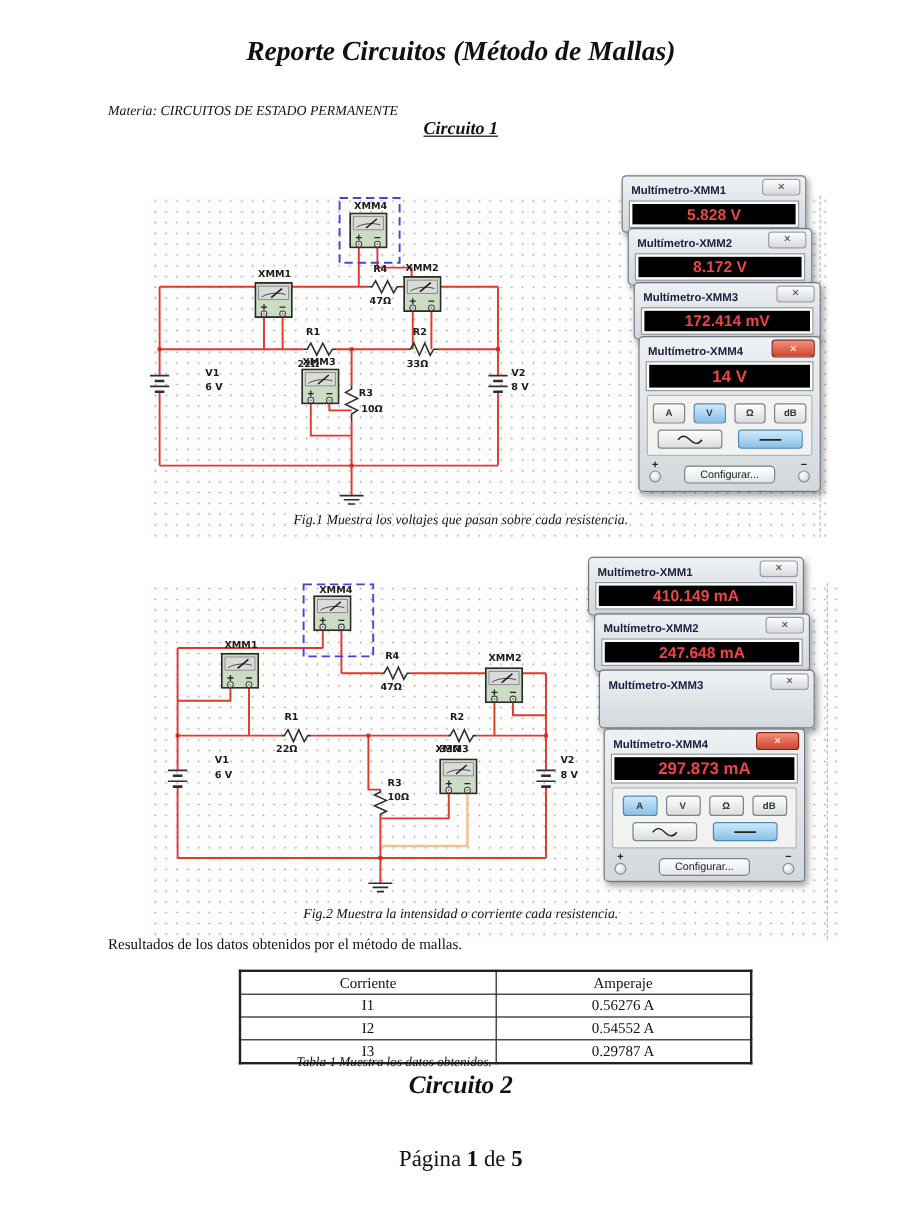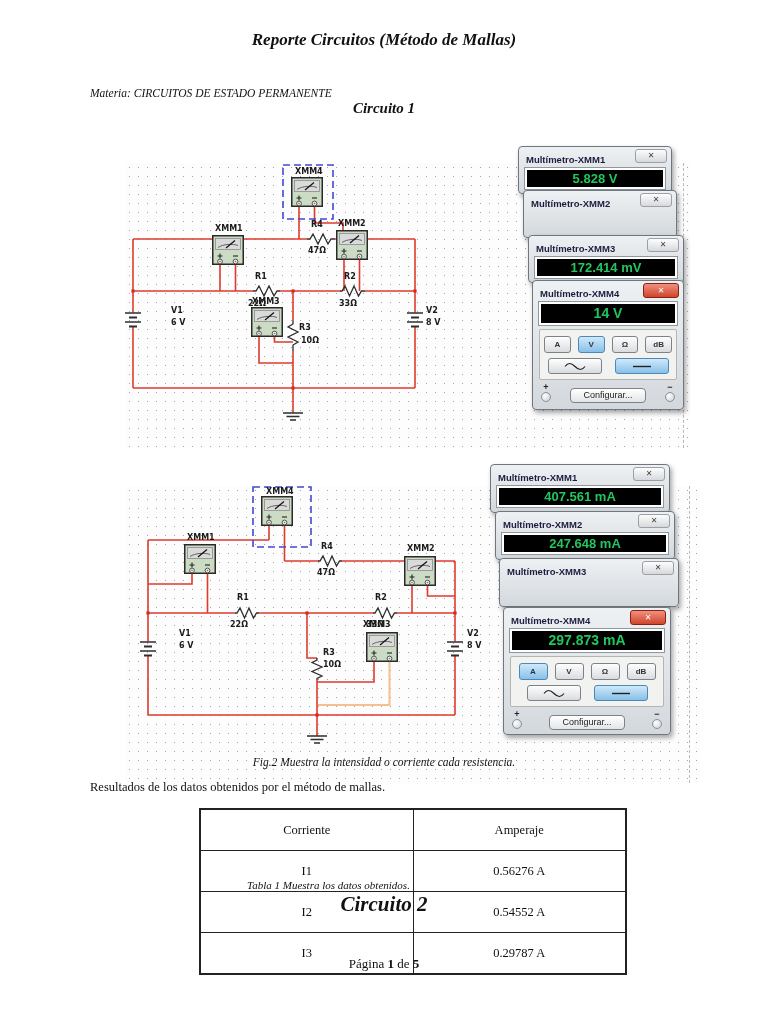--- a/index.html
+++ b/index.html
@@ -1,38 +1,38 @@
 <!DOCTYPE html>
 <html><head>
 <meta charset="utf-8">
 <style>
   html,body{margin:0;padding:0;background:#ffffff;}
   .page{position:relative;width:768px;height:1024px;background:#ffffff;overflow:hidden;
         font-family:"Liberation Serif", serif;color:#111;}
 
   
   .doc-title{position:absolute;top:30px;left:0;width:768px;text-align:center;
-             font-size:17px;font-weight:bold;font-style:italic;}
+             font-size:23px;font-weight:bold;font-style:italic;}
   .materia{position:absolute;top:87px;left:90px;font-size:11.5px;font-style:italic;}
   .h-circuito1{position:absolute;top:100px;left:0;width:768px;text-align:center;
-               font-size:15px;font-weight:bold;font-style:italic;}
+               font-size:15px;font-weight:bold;font-style:italic;text-decoration:underline;}
   .fig-cap{position:absolute;left:0;width:768px;text-align:center;
            font-size:11.5px;font-style:italic;}
   .cap1{top:428px;} .cap2{top:756px;}
   .resultados{position:absolute;top:780px;left:90px;font-size:12.5px;}
   .tabla-cap{position:absolute;top:879px;left:0;width:657px;text-align:center;
              font-size:11px;font-style:italic;}
   .h-circuito2{position:absolute;top:892px;left:0;width:768px;text-align:center;
                font-size:21px;font-weight:bold;font-style:italic;}
-  .footer{position:absolute;top:956px;left:0;width:768px;text-align:center;font-size:13px;}
+  .footer{position:absolute;top:956px;left:0;width:768px;text-align:center;font-size:19px;}
 
   
   table.results{position:absolute;top:808px;left:199px;width:428px;
                 border-collapse:collapse;font-size:12.5px;}
-  table.results td{border:1px solid #222;text-align:center;height:16px;padding:12px;}
+  table.results td{border:1px solid #222;text-align:center;height:16px;padding:1px;}
   table.results{border:2px solid #222;}
 
   
   .grid{position:absolute;background-color:#fdfdfd;
         background-image:radial-gradient(circle,#a3a3a3 0.7px,rgba(0,0,0,0) 0.9px);
         background-size:9px 9px;margin-top:28px;}
   .grid1{top:135px;left:125px;width:565px;height:285px;}
   .grid2{top:458px;left:125px;width:575px;height:297px;}
   .sheet-edge{position:absolute;top:0;bottom:0;width:0;border-left:1px dashed #b9b9b9;}
   svg.circ{position:absolute;top:0;left:0;overflow:visible;}
@@ -49,21 +49,21 @@
           box-shadow:2px 3px 5px rgba(0,0,0,0.35);
           font-family:"Liberation Sans",sans-serif;}
   .titlebar{position:relative;height:16px;padding:2px 4px 0 7px;}
   .mm-title{font-size:9.5px;font-weight:bold;color:#1c1c3e;}
   .close-btn{position:absolute;top:2px;right:4px;width:30px;height:12px;line-height:12px;
              text-align:center;font-size:8px;color:#444;border:1px solid #9aa0a6;border-radius:3px;
              background:linear-gradient(#fdfdfd,#d6d9dc);}
   .close-btn.red{width:34px;height:13px;line-height:13px;color:#fff;
                  background:linear-gradient(#f0907e,#d0452c);border-color:#8a2012;}
   .disp-wrap{margin:2px 5px 3px 5px;border:1px solid #8f969c;background:#fff;padding:2px;}
-  .disp{background:#000;color:#22c55e;text-align:center;font-weight:bold;font-size:13px;
+  .disp{background:#000;color:#ef4444;text-align:center;font-weight:bold;font-size:13px;
         height:17px;line-height:17px;font-family:"Liberation Sans",sans-serif;}
   .big .disp{height:19px;line-height:19px;font-size:14px;}
   .btn-panel{margin:3px 6px 0 6px;background:#f2f3f1;border:1px solid #b3b6b0;border-radius:2px;
              padding:6px 4px 5px 4px;}
   .btn-row{display:flex;justify-content:center;gap:7px;}
   .mode-btn{width:27px;height:15px;font-size:8px;font-weight:bold;color:#333;text-align:center;
             line-height:15px;border:1px solid #7d8287;border-radius:3px;
             background:linear-gradient(#fefefe,#d9dcdf);}
   .mode-btn.sel{background:linear-gradient(#cfe9fa,#88c0e8);border-color:#4f88b5;}
   .wave-row{margin-top:5px;display:flex;justify-content:center;gap:13px;}
@@ -163,20 +163,23 @@
     </div>
     <div class="disp-wrap">
       <div class="disp">5.828 V</div>
     </div>
   </div>
   <div class="mm-win" style="left:523px;top:190px;width:152px;height:46px;z-index:12;">
     <div class="titlebar">
       <span class="mm-title">Multímetro-XMM2</span>
       <span class="close-btn">✕</span>
     </div>
+    <div class="disp-wrap">
+      <div class="disp">8.172 V</div>
+    </div>
   </div>
   <div class="mm-win" style="left:528px;top:235px;width:154px;height:46px;z-index:13;">
     <div class="titlebar">
       <span class="mm-title">Multímetro-XMM3</span>
       <span class="close-btn">✕</span>
     </div>
     <div class="disp-wrap">
       <div class="disp">172.414 mV</div>
     </div>
   </div>
@@ -214,20 +217,21 @@
         <span class="term-circle"></span>
       </div>
       <button class="cfg-btn">Configurar...</button>
       <div class="term-col">
         <span class="term-sign">−</span>
         <span class="term-circle"></span>
       </div>
     </div>
   </div>
 
+  <div class="fig-cap cap1">Fig.1 Muestra los voltajes que pasan sobre cada resistencia.</div>
 
   <div class="grid grid2">
     <div class="sheet-edge" style="left:564px;"></div>
     <svg class="circ" width="575" height="297">
 
       <path class="wire" d="M144 39 V54 M23 54 H144
         M23 54 V155.5 M23 169.5 V229 M330 75 V155.5 M330 169.5 V229
         M159.5 39 V75 M159.5 75 H193 M217 75 H330
         M23 127 H110 M134 127 H182 M182 127 H248 M272 127 H330
         M67 87 V98 H23 M82.5 87 V127
@@ -278,21 +282,21 @@
       <text x="342" y="162">8 V</text>
     </svg>
   </div>
 
   <div class="mm-win" style="left:490px;top:464px;width:178px;height:47px;z-index:21;">
     <div class="titlebar">
       <span class="mm-title">Multímetro-XMM1</span>
       <span class="close-btn">✕</span>
     </div>
     <div class="disp-wrap">
-      <div class="disp">407.561 mA</div>
+      <div class="disp">410.149 mA</div>
     </div>
   </div>
   <div class="mm-win" style="left:495px;top:511px;width:178px;height:47px;z-index:22;">
     <div class="titlebar">
       <span class="mm-title">Multímetro-XMM2</span>
       <span class="close-btn">✕</span>
     </div>
     <div class="disp-wrap">
       <div class="disp">247.648 mA</div>
     </div>

